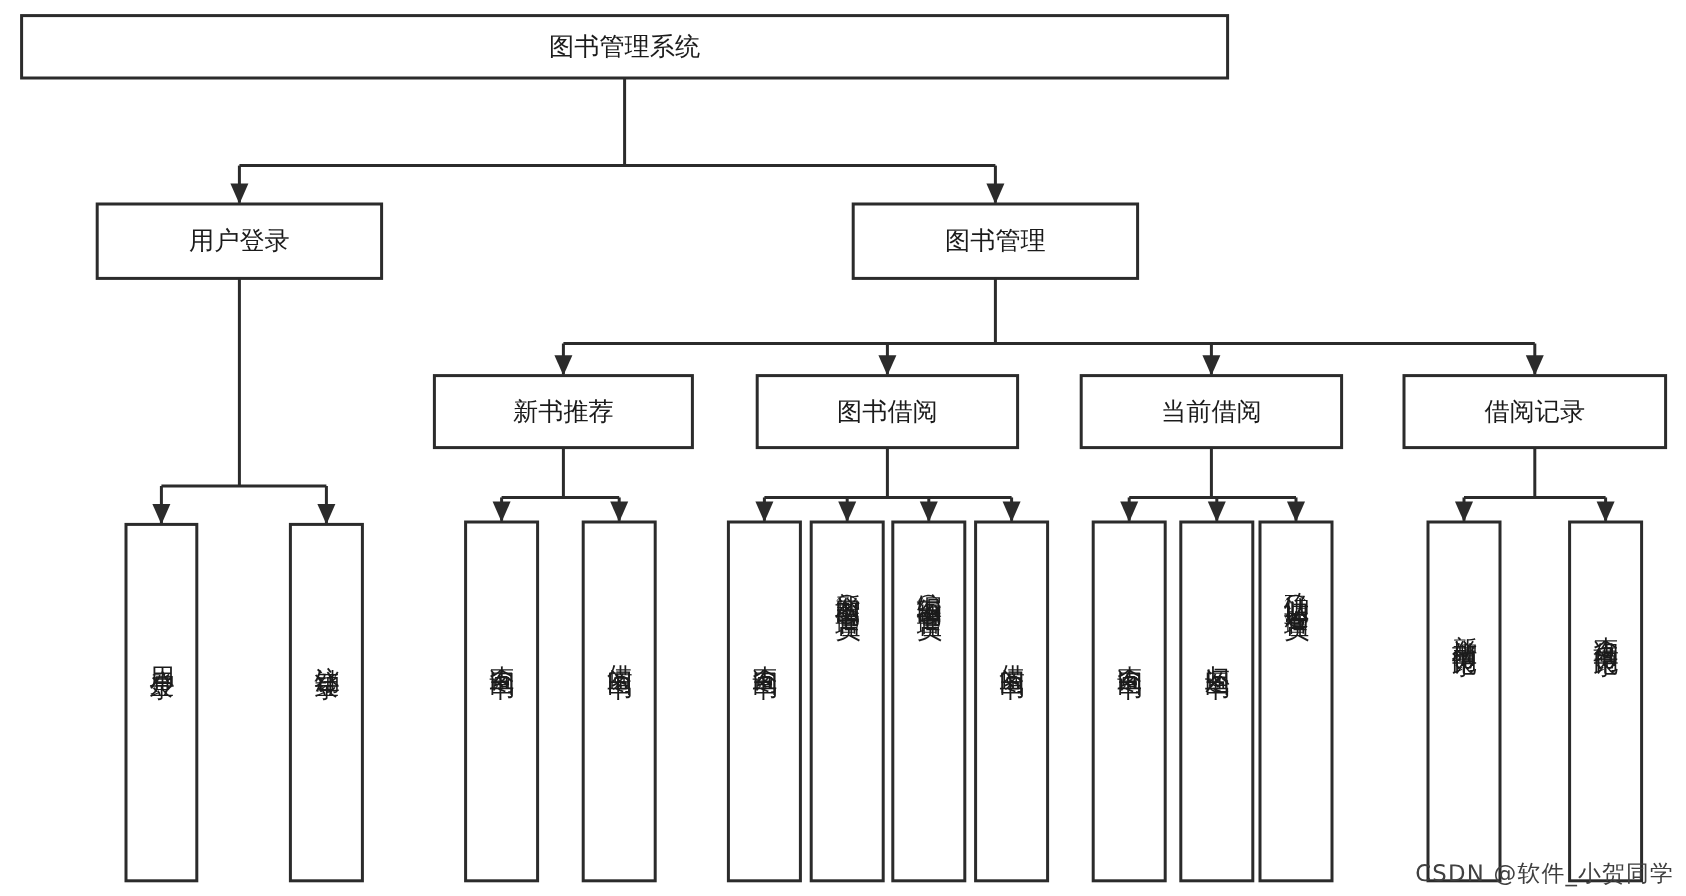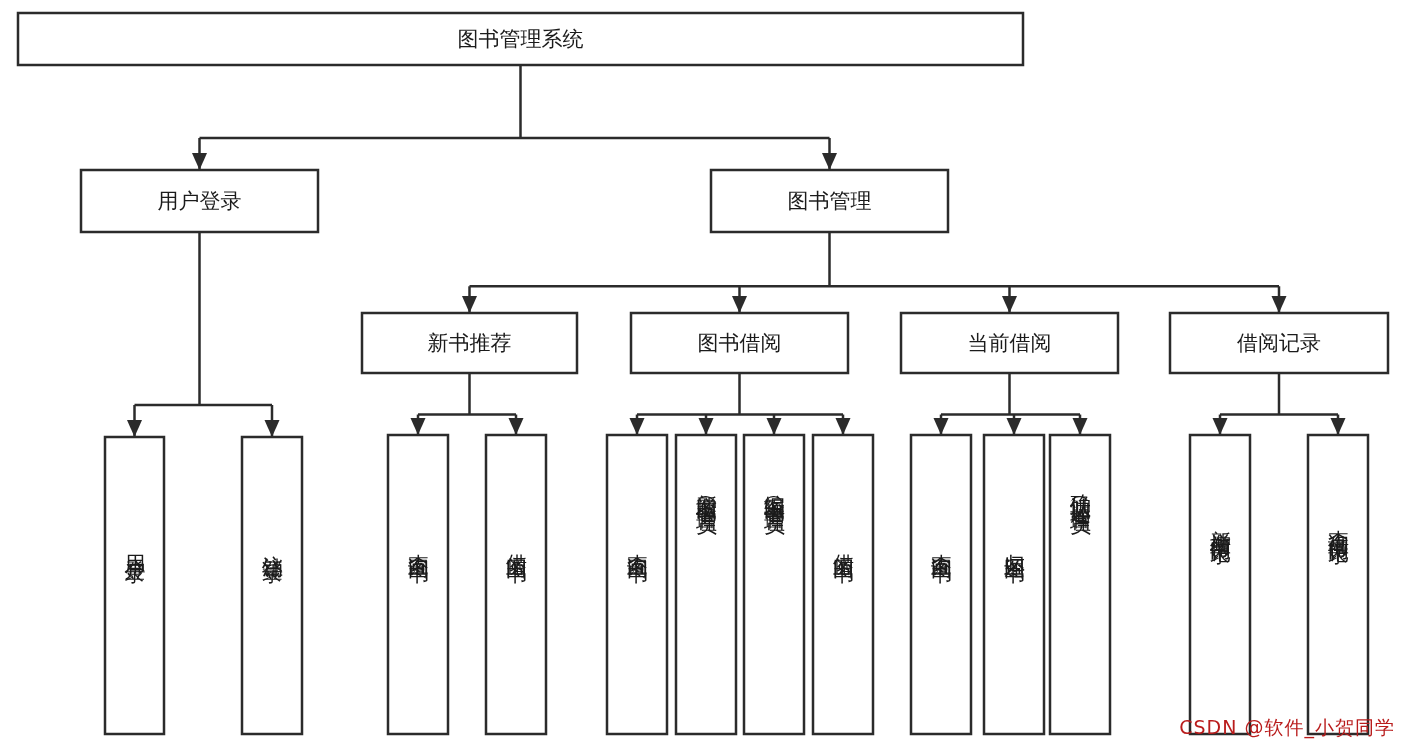--- a/index.html
+++ b/index.html
@@ -65,21 +65,21 @@
     letter-spacing: 3px;
     color: #1b1b1b;
     white-space: nowrap;
   }
   #watermark {
     position: absolute;
     right: 10px;
     bottom: 6px;
     font-family: "DejaVu Sans", "Liberation Sans", sans-serif;
     font-size: 19px;
-    color: #b91c1c;
+    color: #404040;
     letter-spacing: 1px;
     user-select: none;
     pointer-events: none;
   }
 </style>
 </head>
 <body>
 
 <div id="diagram-root">
   <svg class="diagram" viewBox="0 0 1405 747">

